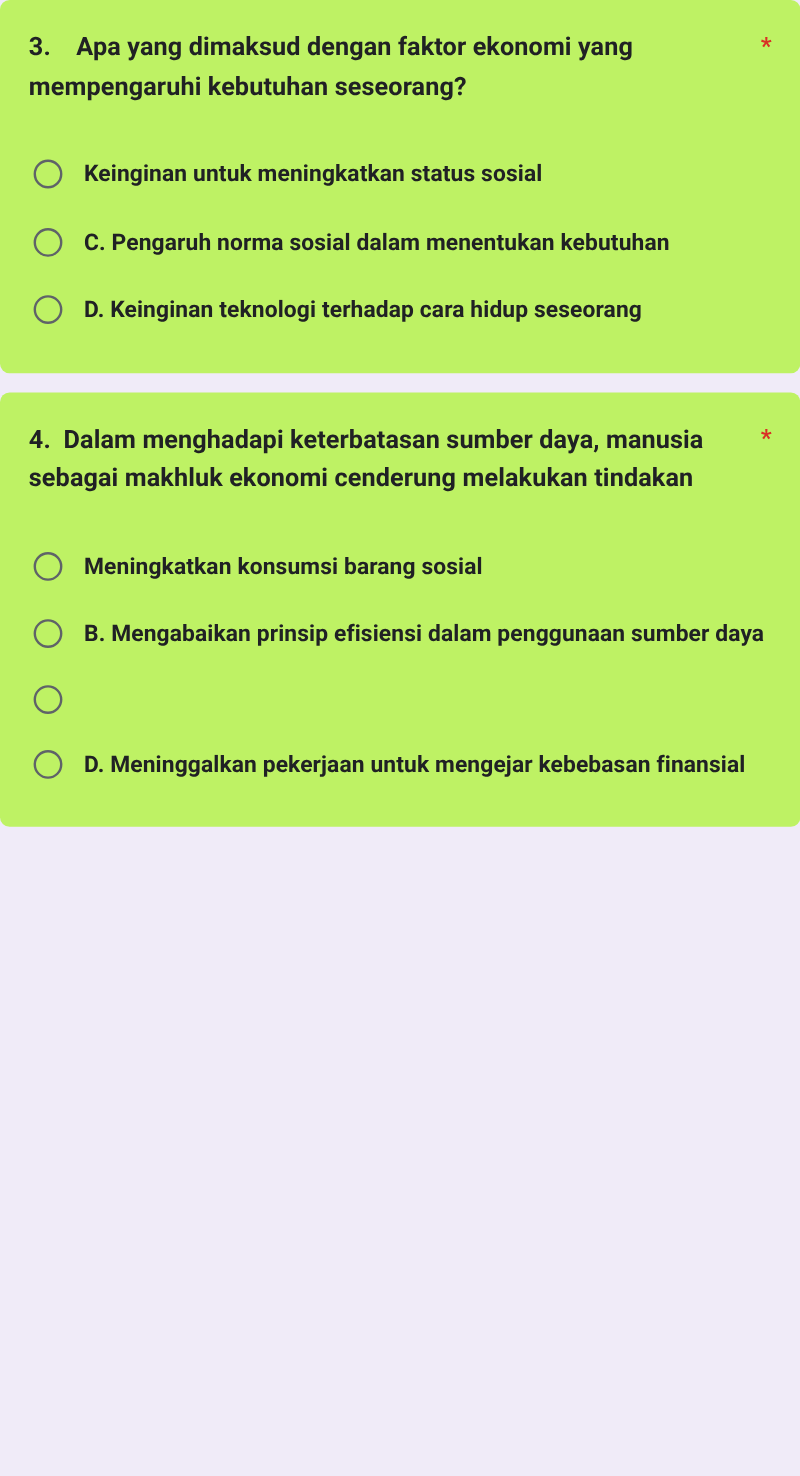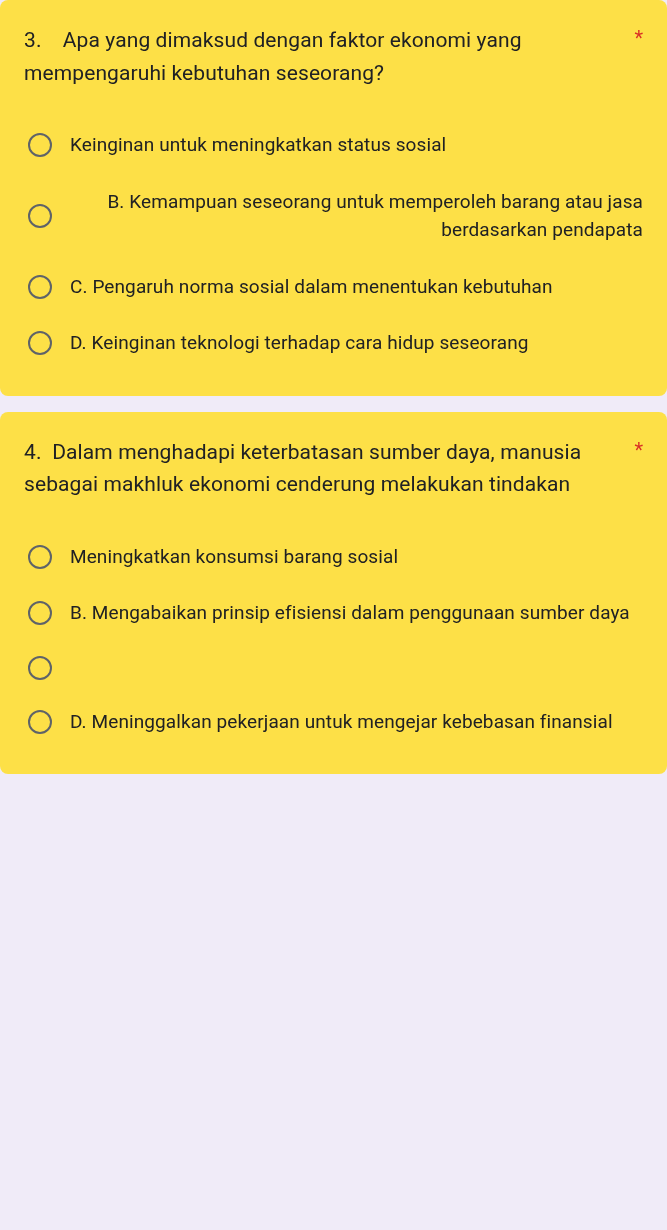--- a/index.html
+++ b/index.html
@@ -7,24 +7,25 @@
       margin: 0;
       padding: 0;
     }
     body {
       font-family: 'Roboto', 'Arial', sans-serif;
       background-color: #f0ebf8;
       width: 667px;
       padding: 0;
     }
     .question-card {
-      background-color: #fde047;
+      background-color: #bef264;
       border-radius: 8px;
       padding: 24px;
       margin-bottom: 16px;
+      font-weight: bold;
     }
     .question-header {
       display: flex;
       align-items: flex-start;
       margin-bottom: 28px;
     }
     .question-text {
       font-size: 21px;
       color: #202124;
       line-height: 1.55;
@@ -40,21 +41,20 @@
     .options-container {
       display: flex;
       flex-direction: column;
     }
     .option-row {
       display: flex;
       align-items: center;
       padding: 14px 0;
       cursor: pointer;
       min-height: 48px;
-      text-align: right;
     }
     .radio-button {
       width: 24px;
       height: 24px;
       border: 2.5px solid #5f6368;
       border-radius: 50%;
       flex-shrink: 0;
       margin-right: 18px;
       margin-left: 4px;
     }
@@ -72,24 +72,20 @@
   <div class="question-header">
     <div class="question-text">
       <span>3.</span>&nbsp;&nbsp;&nbsp;&nbsp;<span>Apa yang dimaksud dengan faktor ekonomi yang mempengaruhi kebutuhan seseorang?</span>
     </div>
     <span class="required-asterisk">*</span>
   </div>
   <div class="options-container">
     <label class="option-row">
       <span class="radio-button"></span>
       <span class="option-label">Keinginan untuk meningkatkan status sosial</span>
-    </label>
-    <label class="option-row">
-      <span class="radio-button"></span>
-      <span class="option-label">B. Kemampuan seseorang untuk memperoleh barang atau jasa berdasarkan pendapata</span>
     </label>
     <label class="option-row">
       <span class="radio-button"></span>
       <span class="option-label">C. Pengaruh norma sosial dalam menentukan kebutuhan</span>
     </label>
     <label class="option-row">
       <span class="radio-button"></span>
       <span class="option-label">D. Keinginan teknologi terhadap cara hidup seseorang</span>
     </label>
   </div>

